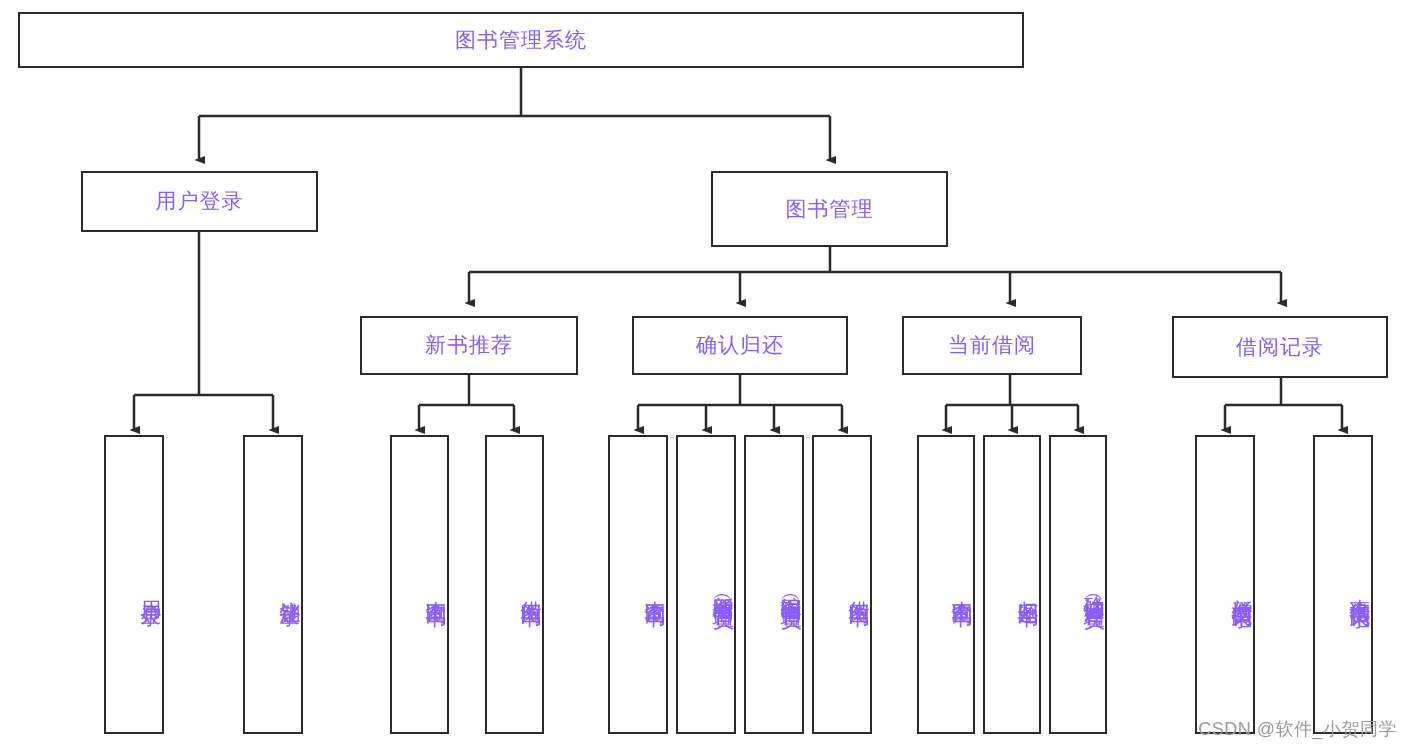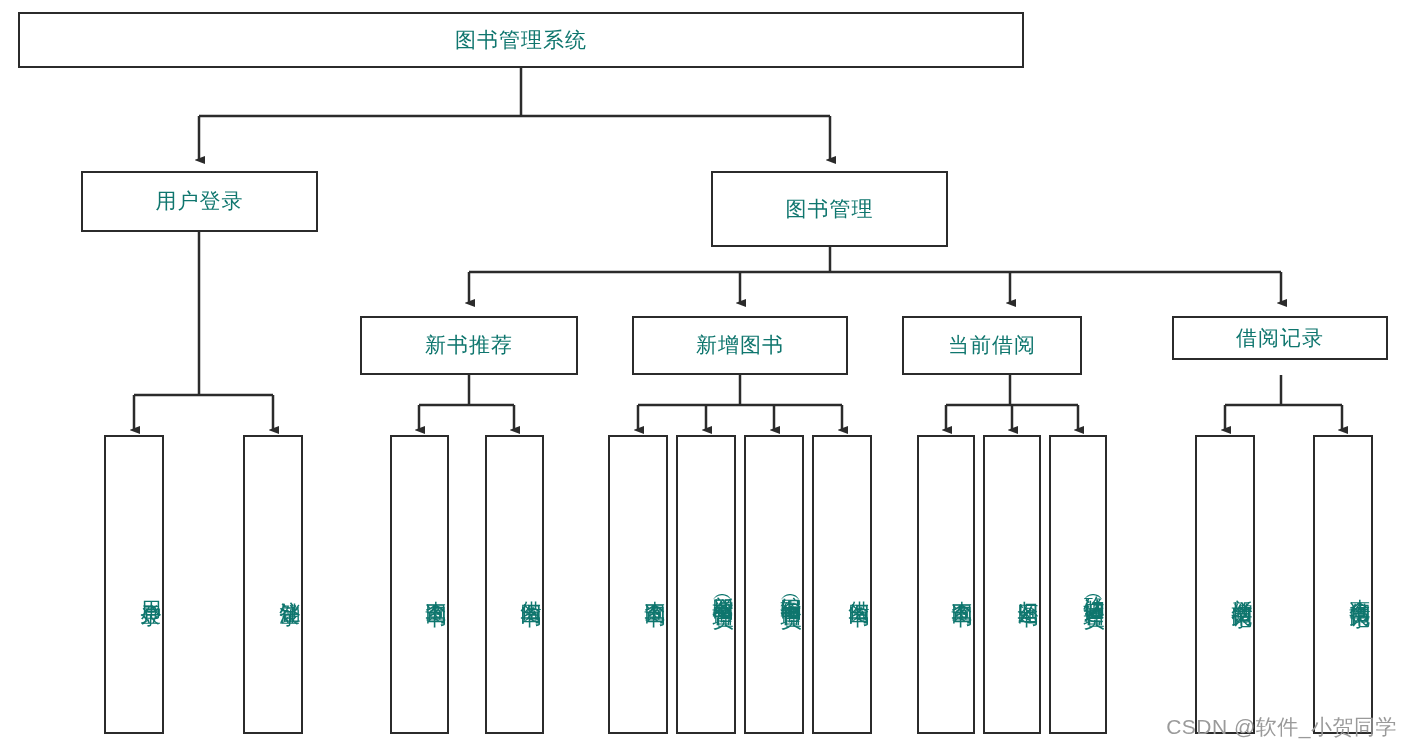--- a/index.html
+++ b/index.html
@@ -22,21 +22,21 @@
     left: 0;
     top: 0;
     width: 1405px;
     height: 747px;
   }
   .node {
     position: absolute;
     box-sizing: border-box;
     border: 2px solid #2b2b2b;
     background: #ffffff;
-    color: #0f766e;
+    color: #8b5cf6;
     display: flex;
     align-items: center;
     justify-content: center;
     text-align: center;
   }
   .node.horiz {
     font-size: 21px;
     letter-spacing: 1px;
   }
   .node.vert {
@@ -53,21 +53,21 @@
     line-height: 1.08;
   }
   .node.vert .lbl {
     writing-mode: vertical-rl;
     text-orientation: upright;
   }
   #watermark {
     position: absolute;
     right: 8px;
     bottom: 6px;
-    font-size: 21px;
+    font-size: 18px;
     color: #9a9a9a;
     letter-spacing: 0.5px;
     white-space: nowrap;
   }
 </style>
 </head>
 <body>
 
 <div id="canvas">
 
@@ -131,26 +131,26 @@
     <span class="lbl">用户登录</span>
   </div>
   <div class="node horiz" style="left:711px; top:171px; width:237px; height:76px;">
     <span class="lbl">图书管理</span>
   </div>
 
   <div class="node horiz" style="left:360px; top:316px; width:218px; height:59px;">
     <span class="lbl">新书推荐</span>
   </div>
   <div class="node horiz" style="left:632px; top:316px; width:216px; height:59px;">
-    <span class="lbl">新增图书</span>
+    <span class="lbl">确认归还</span>
   </div>
   <div class="node horiz" style="left:902px; top:316px; width:180px; height:59px;">
     <span class="lbl">当前借阅</span>
   </div>
-  <div class="node horiz" style="left:1172px; top:316px; width:216px; height:44px;">
+  <div class="node horiz" style="left:1172px; top:316px; width:216px; height:62px;">
     <span class="lbl">借阅记录</span>
   </div>
 
   <div class="node vert" style="left:104px; top:435px; width:60px; height:299px;">
     <span class="lbl">用户登录</span>
   </div>
   <div class="node vert" style="left:243px; top:435px; width:60px; height:299px;">
     <span class="lbl">注销登录</span>
   </div>
 

